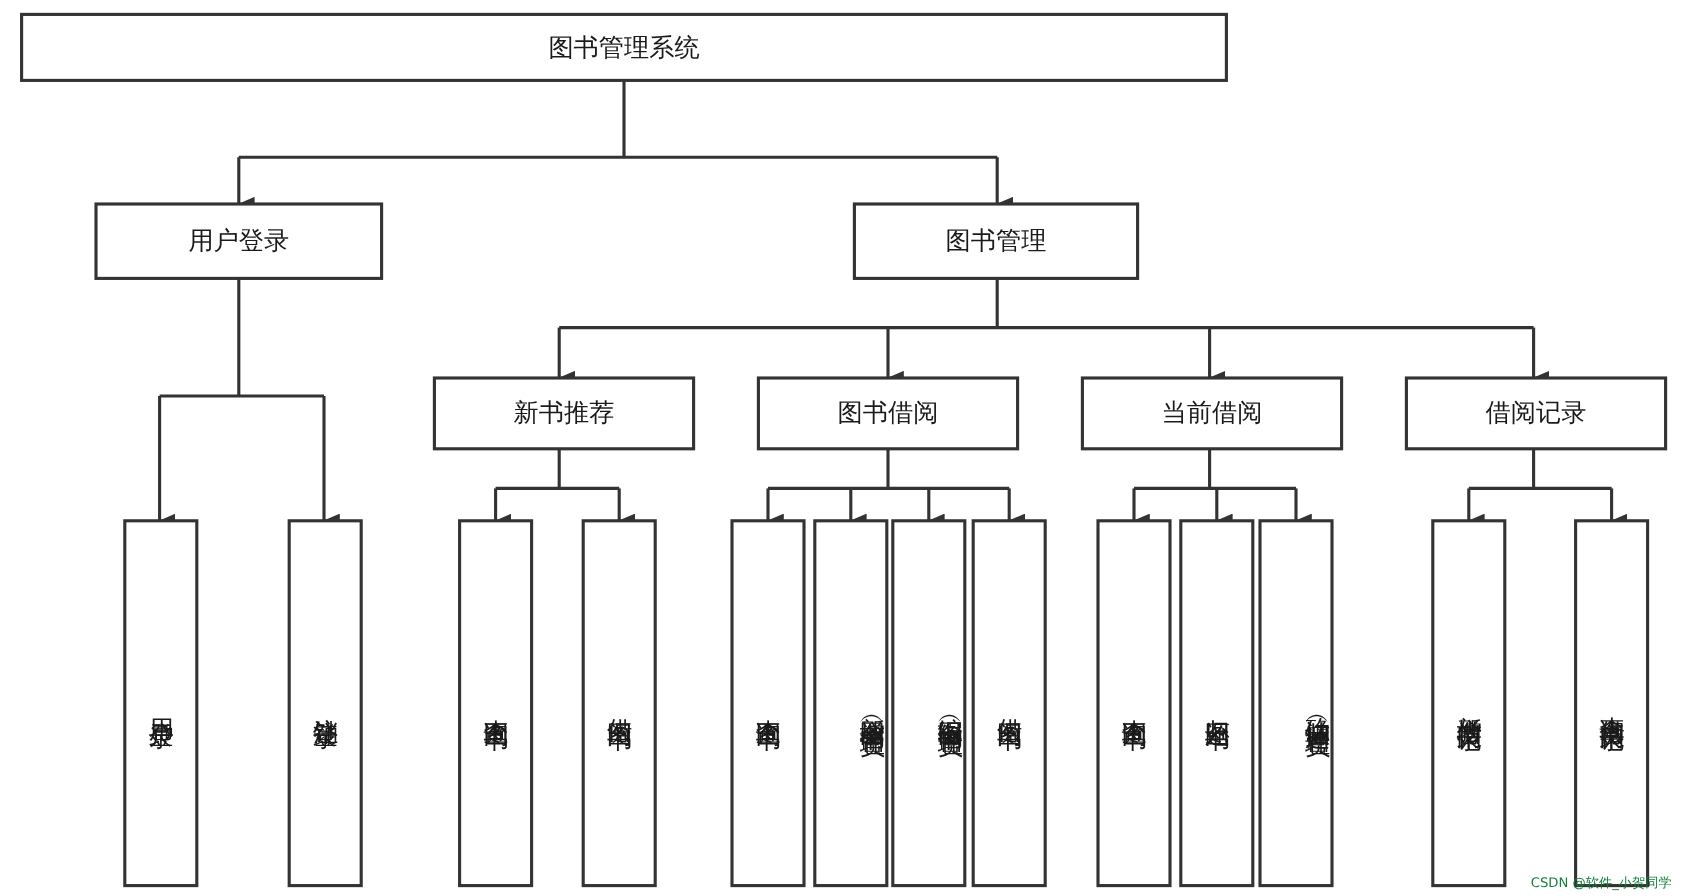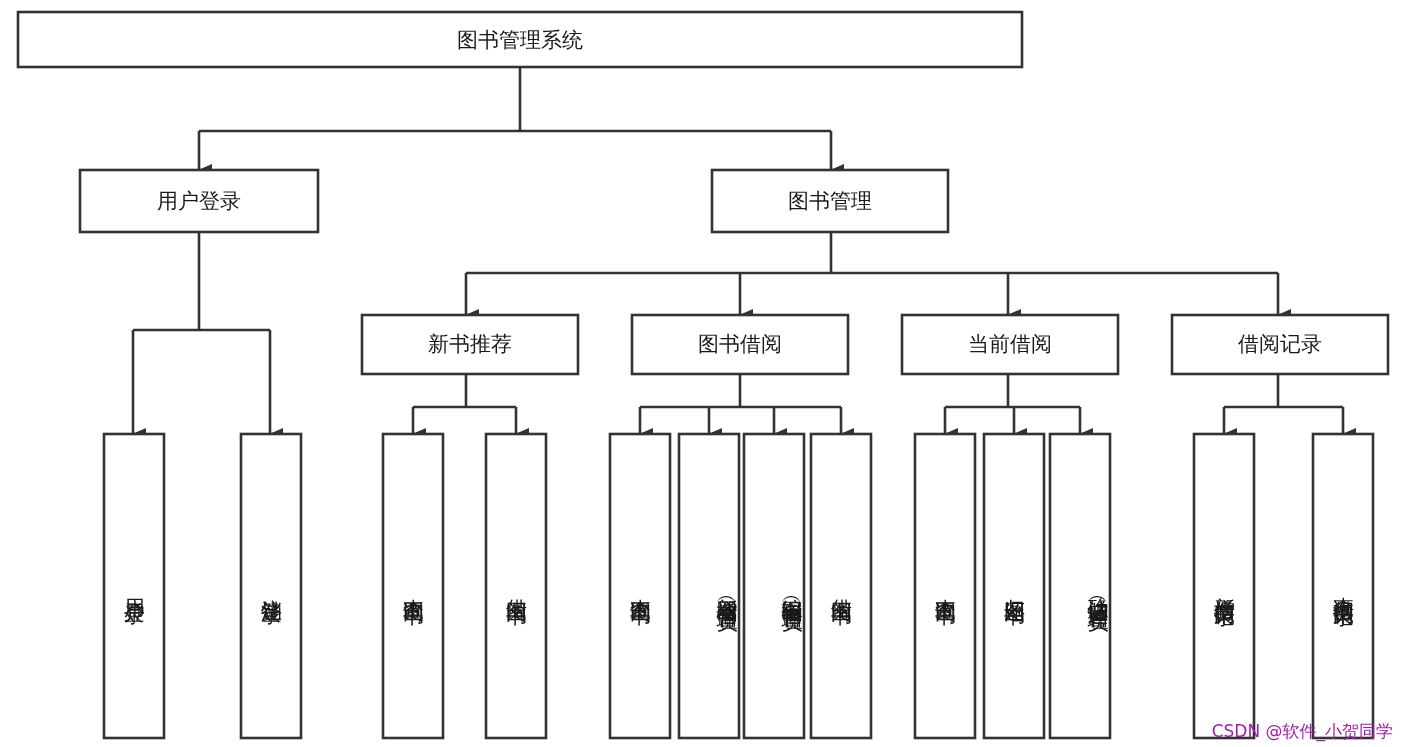--- a/index.html
+++ b/index.html
@@ -64,22 +64,22 @@
     justify-content: center;
     white-space: nowrap;
     pointer-events: none;
     user-select: none;
   }
   .watermark {
     position: absolute;
     right: 12px;
     bottom: 4px;
     font-family: "DejaVu Sans", "Liberation Sans", sans-serif;
-    font-size: 17px;
-    color: #a21caf;
+    font-size: 11px;
+    color: #15803d;
     white-space: nowrap;
     user-select: none;
   }
 </style>
 </head>
 <body>
 
 <div id="diagram-root">
 
   <svg class="canvas" viewBox="0 0 1405 747" xmlns="http://www.w3.org/2000/svg">

